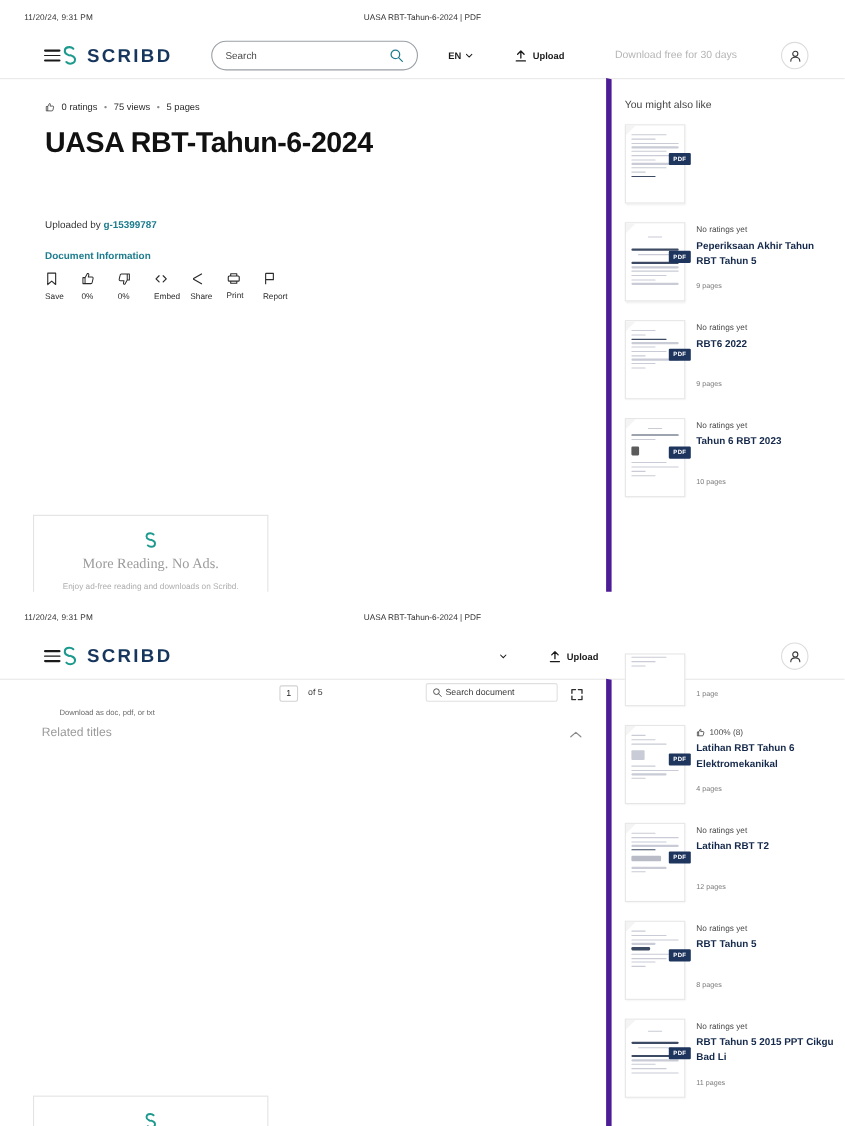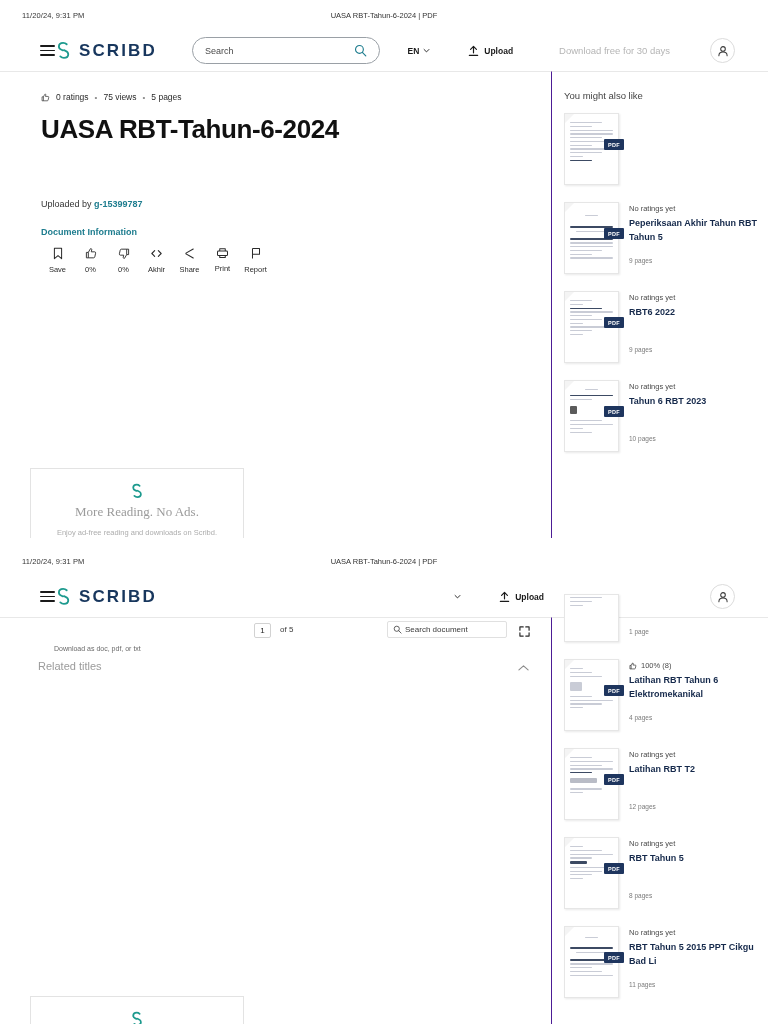--- a/index.html
+++ b/index.html
@@ -90,21 +90,21 @@
     display: flex; align-items: center; justify-content: center;
     margin-right: 33px;
   }
 
   
   .split { position: relative; display: flex; }
   .col-main { width: 551px; position: relative; border-top: 1px solid #e8e8e8; }
   .col-side {
     width: 217px; position: relative;
     border-top: 1px solid #e8e8e8;
-    border-left: 1px solid #4c1d95;
+    border-left: 5px solid #4c1d95;
   }
 
   
   .meta-row {
     display: flex; align-items: center; gap: 6px;
     font-size: 8.5px; color: #2b2b2b;
     padding: 20px 0 0 41px;
   }
   .meta-row .dot { color: #8a8a8a; font-size: 8px; }
   .doc-title {
@@ -123,21 +123,21 @@
     padding: 18px 0 0 41px;
     font-size: 9px; font-weight: bold; color: #1d7c8e;
   }
   .actions {
     display: flex; gap: 0;
     padding: 10px 0 0 41px;
   }
   .action {
     width: 33px;
     display: flex; flex-direction: column;
-    align-items: center; gap: 5px;
+    align-items: flex-start; gap: 5px;
   }
   .action .alab { font-size: 7.5px; color: #2b2b2b; }
 
   
   .promo {
     position: absolute;
     width: 214px;
     border: 1px solid #e3e3e3;
     background: #fff;
     display: flex; flex-direction: column; align-items: center;
@@ -338,21 +338,21 @@
         <div class="action">
           <svg width="12" height="13" viewBox="0 0 13 14">
             <path d="M9.4 8.2 L7.1 12.2 C6.3 12.6 5.5 11.9 5.7 11 L6.2 8.8 L2.5 8.8 C1.7 8.8 1.3 8.1 1.5 7.3 L2.4 3.4 C2.5 2.7 3.1 2.3 3.7 2.3 L9.4 2.3 Z M9.4 8.2 L11.5 8.2 L11.5 2.3 L9.4 2.3" fill="none" stroke="#2b2b2b" stroke-width="1" stroke-linejoin="round"></path>
           </svg>
           <span class="alab">0%</span>
         </div>
         <div class="action">
           <svg width="13" height="13" viewBox="0 0 14 14">
             <path d="M5 4 L2 7 L5 10 M9 4 L12 7 L9 10" fill="none" stroke="#2b2b2b" stroke-width="1.2" stroke-linecap="round" stroke-linejoin="round"></path>
           </svg>
-          <span class="alab">Akhir</span>
+          <span class="alab">Embed</span>
         </div>
         <div class="action">
           <svg width="13" height="13" viewBox="0 0 14 14">
             <path d="M11 2.2 L3.2 6.6 M3.2 7.4 L11 11.8" fill="none" stroke="#2b2b2b" stroke-width="1.2" stroke-linecap="round"></path>
           </svg>
           <span class="alab">Share</span>
         </div>
         <div class="action">
           <svg width="13" height="12" viewBox="0 0 14 13">
             <rect x="1.6" y="4.3" width="10.8" height="5" rx="1" fill="none" stroke="#2b2b2b" stroke-width="1.1"></rect>

